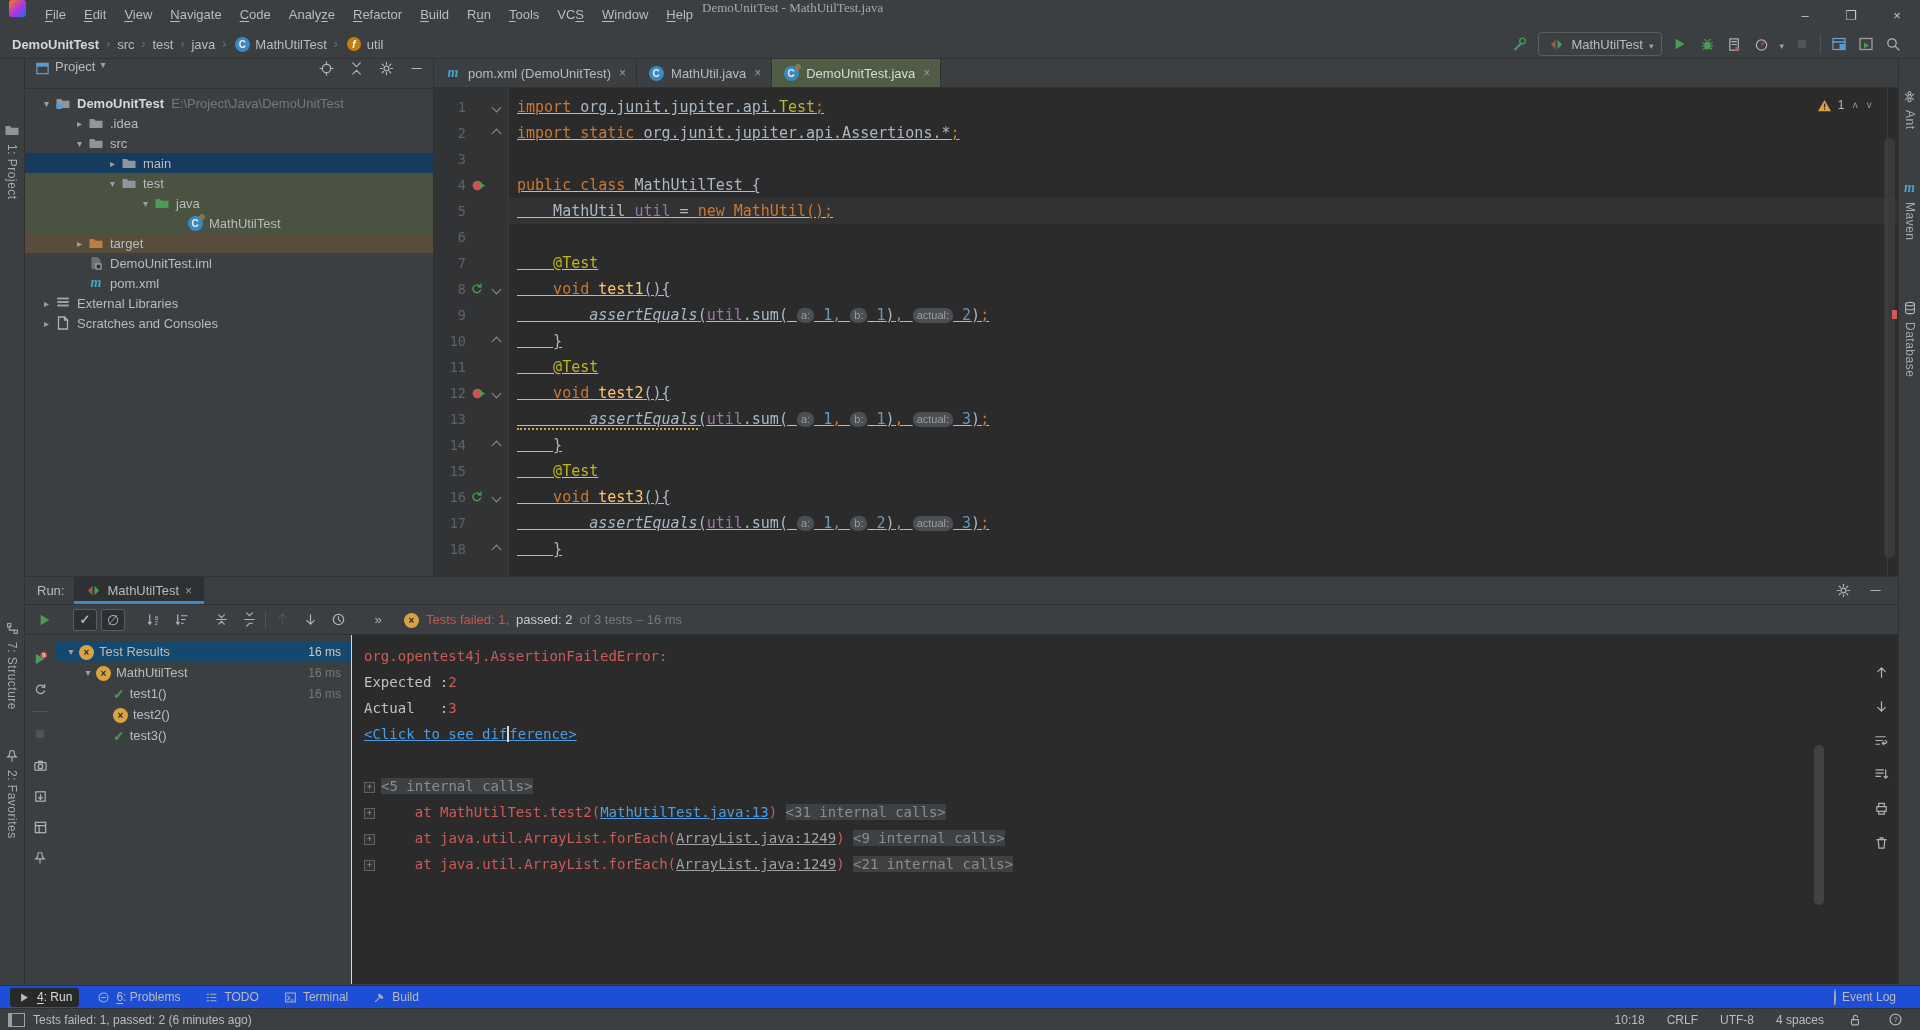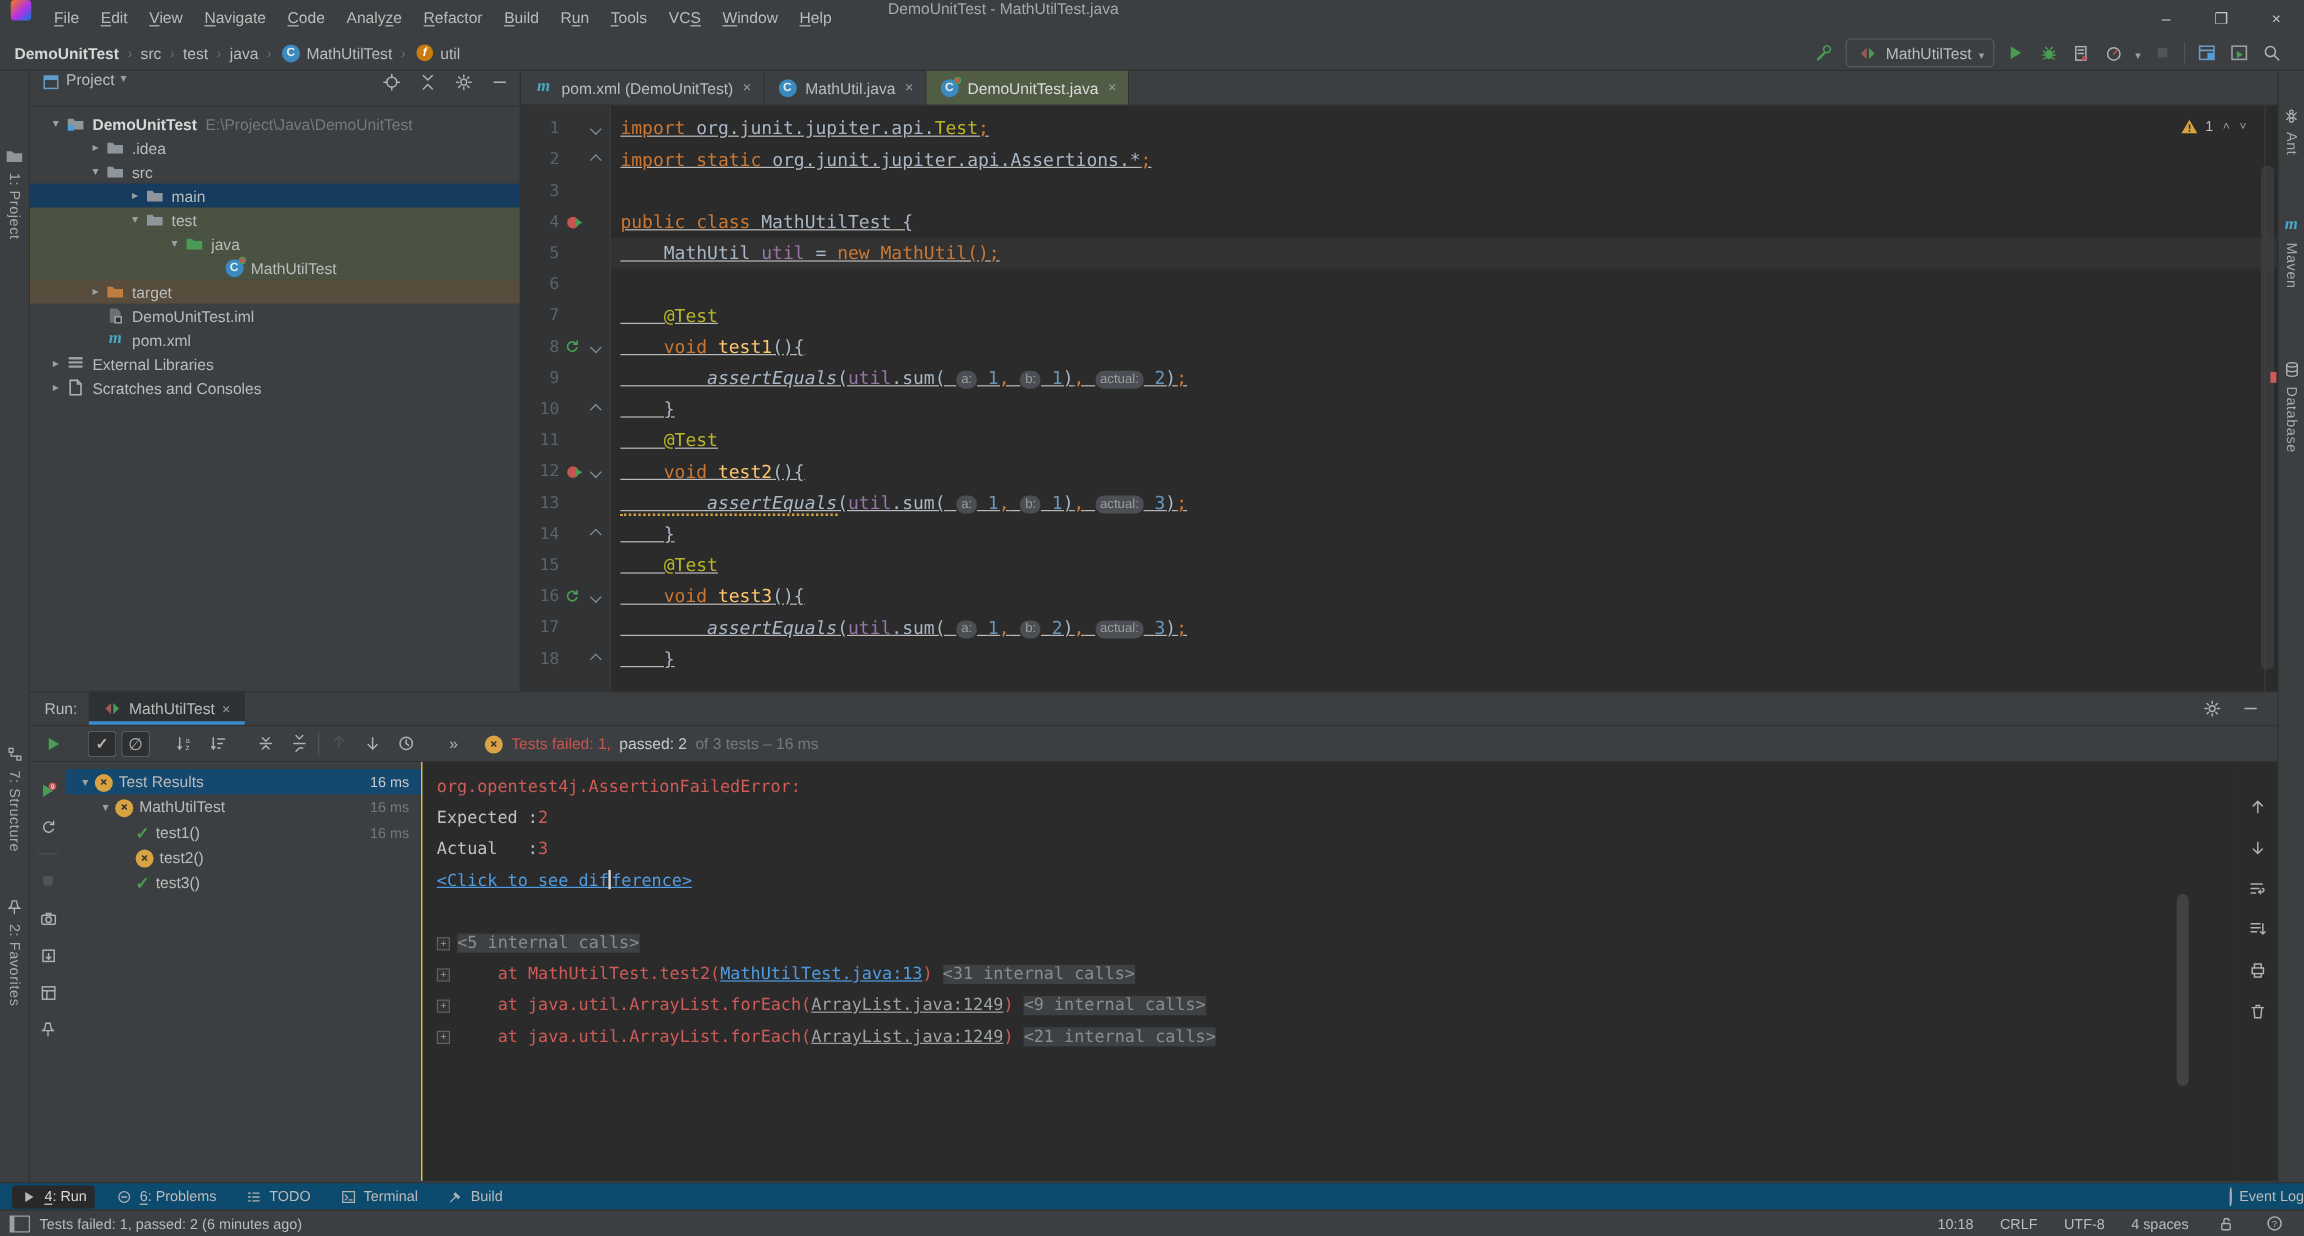--- a/index.html
+++ b/index.html
@@ -5,21 +5,21 @@
   html,body{margin:0;padding:0;background:#1e1e1e;}
   .app{position:relative;width:1920px;height:1030px;background:#2b2b2b;overflow:hidden;
        font-family:"Liberation Sans",sans-serif;font-size:13px;color:#bbbbbb;-webkit-font-smoothing:antialiased;}
   .abs{position:absolute;}
   
   .titlebar{left:0;top:0;width:1920px;height:30px;background:#3c3f41;display:flex;align-items:flex-start;}
   .logo{width:17px;height:17px;border-radius:3px;margin:0 10px 0 9px;
         background:linear-gradient(135deg,#f97a12,#b131ea 55%,#0a7bd6);}
   .menu-item{padding:0 9px;height:30px;line-height:30px;color:#bbbbbb;cursor:default;}
   .menu-item u{text-decoration:underline;text-underline-offset:2px;}
-  .win-title{color:#a8a8a8;margin-left:38px;}
+  .win-title{color:#a8a8a8;font-family:Liberation Serif, serif;}
   .win-ctrls{margin-left:auto;display:flex;}
   .win-btn{width:46px;height:30px;display:flex;align-items:center;justify-content:center;color:#c6c6c6;font-size:13px;}
   
   .navbar{left:0;top:30px;width:1920px;height:29px;background:#3c3f41;border-bottom:1px solid #323232;
           display:flex;align-items:center;box-sizing:border-box;}
   .crumbs{display:flex;align-items:center;padding-left:12px;}
   .crumb{display:flex;align-items:center;color:#bbbbbb;}
   .crumb.first{font-weight:bold;color:#d6d6d6;}
   .crumb-sep{color:#6e7072;margin:0 7px;font-size:12px;}
   .nav-right{margin-left:auto;display:flex;align-items:center;gap:9px;padding-right:18px;}
@@ -117,26 +117,26 @@
   .ck-bluelink{color:#4f9ce2;text-decoration:underline;}
   .ck-graylink{color:#9da2a6;text-decoration:underline;}
   .ck-dimbg{color:#8a8d90;background:#3e4144;}
   .fold-box{display:inline-flex;align-items:center;justify-content:center;width:9px;height:9px;border:1px solid #5f6264;
             color:#9b9b9b;font-size:9px;line-height:9px;margin-right:6px;vertical-align:1px;background:#313335;
             font-family:"Liberation Sans",sans-serif;}
   .caret{display:inline-block;width:2px;height:16px;background:#d8d8d8;vertical-align:-3px;}
   .rp-right{width:34px;flex:none;background:#2b2b2b;display:flex;flex-direction:column;align-items:center;padding-top:28px;gap:16px;color:#afb1b3;}
   .con-scroll{position:absolute;right:40px;top:110px;width:10px;height:160px;background:#4a4d4f;border-radius:5px;opacity:.7;}
   
-  .twbar{left:0;top:985px;width:1920px;height:23px;background:#0c4a6e;border-top:1px solid #323232;
+  .twbar{left:0;top:985px;width:1920px;height:23px;background:#1d4ed8;border-top:1px solid #323232;
          display:flex;align-items:center;box-sizing:border-box;font-size:12px;}
   .tw-item{display:flex;align-items:center;gap:5px;height:19px;padding:0 7px;margin-left:10px;border-radius:3px;color:#bbbbbb;}
   .tw-item.active{background:#27292b;color:#d8d8d8;}
   .tw-item u{text-underline-offset:2px;}
-  .tw-right{margin-left:auto;display:flex;align-items:center;gap:6px;}
+  .tw-right{margin-left:auto;display:flex;align-items:center;gap:6px;padding-right:24px;}
   .statusbar{left:0;top:1008px;width:1920px;height:22px;background:#3c3f41;border-top:1px solid #323232;
              display:flex;align-items:center;box-sizing:border-box;font-size:12px;color:#bbbbbb;}
   .sb-left{display:flex;align-items:center;gap:8px;padding-left:8px;}
   .sb-right{margin-left:auto;display:flex;align-items:center;gap:22px;padding-right:16px;}
   .panel-ic{width:12px;height:12px;border:1.4px solid #9da0a2;border-left-width:4px;}
   .fail-circle{display:inline-flex;align-items:center;justify-content:center;width:15px;height:15px;border-radius:50%;
                background:#d9a343;color:#2b2b2b;font-size:10px;font-weight:bold;}
   .pass-check{color:#4d9b53;font-weight:bold;font-size:14px;}
   .junit-ic{display:inline-flex;}
   .cls-ic{display:inline-flex;align-items:center;justify-content:center;width:15px;height:15px;border-radius:50%;

